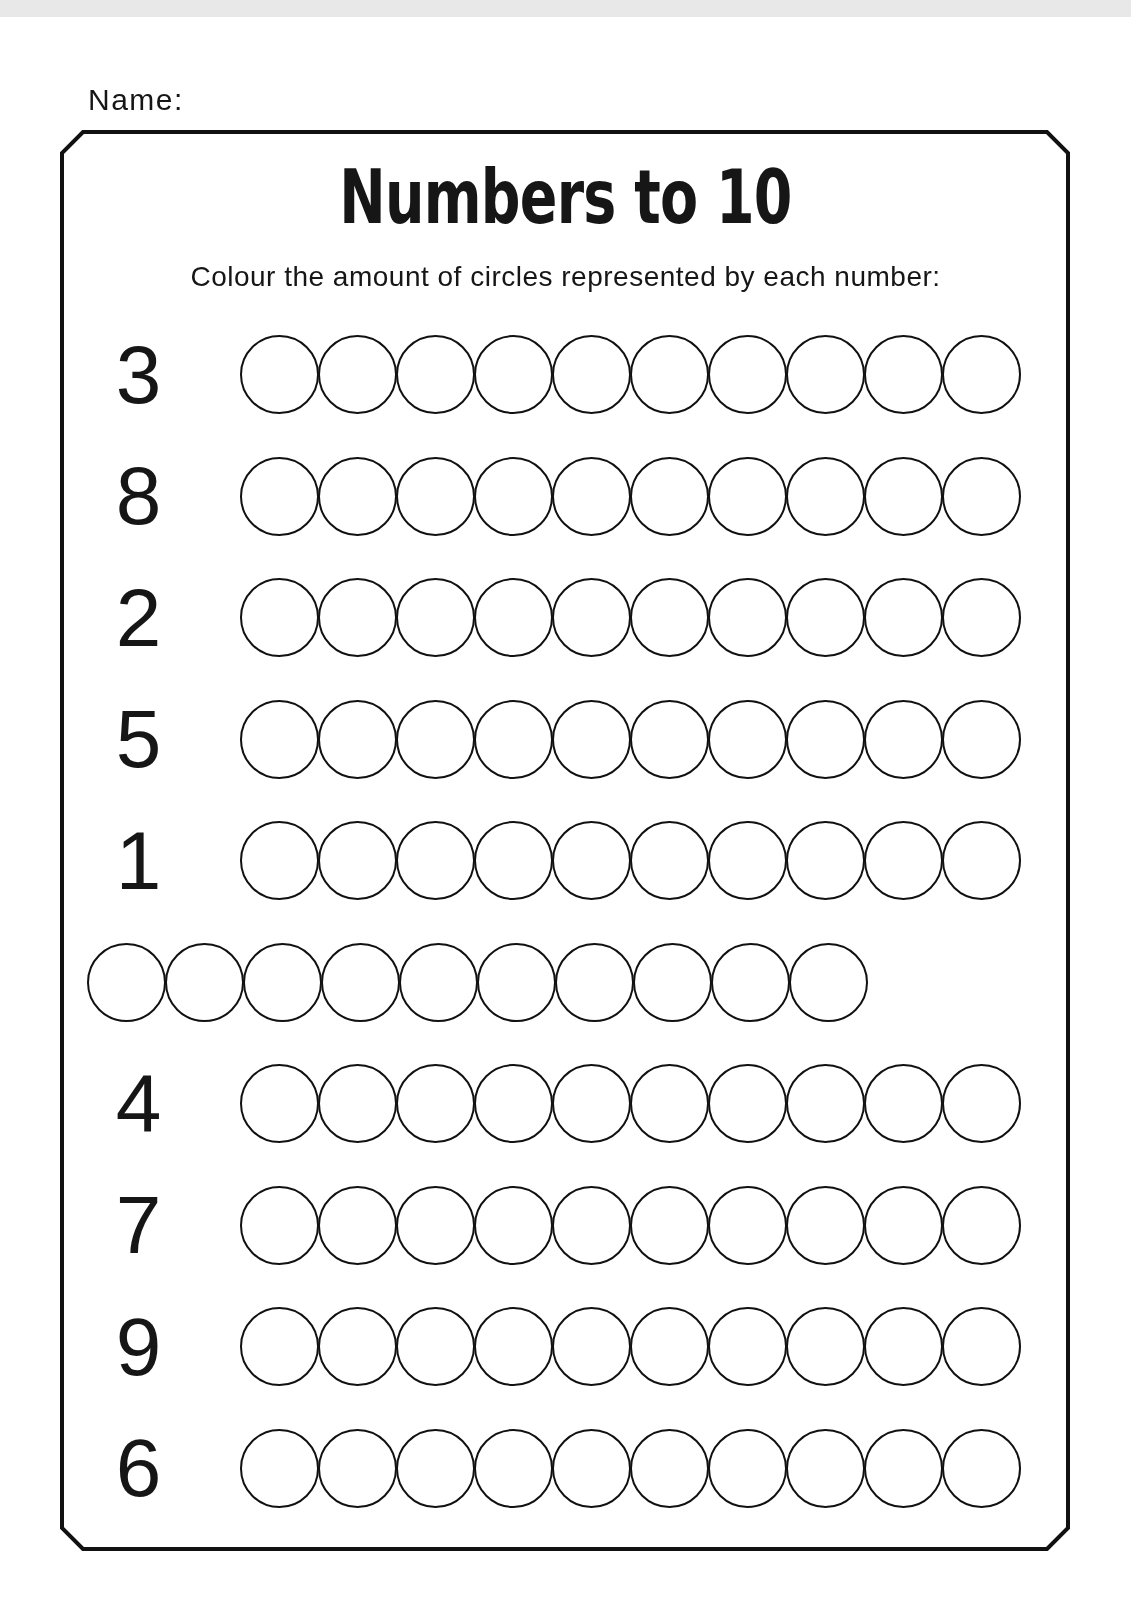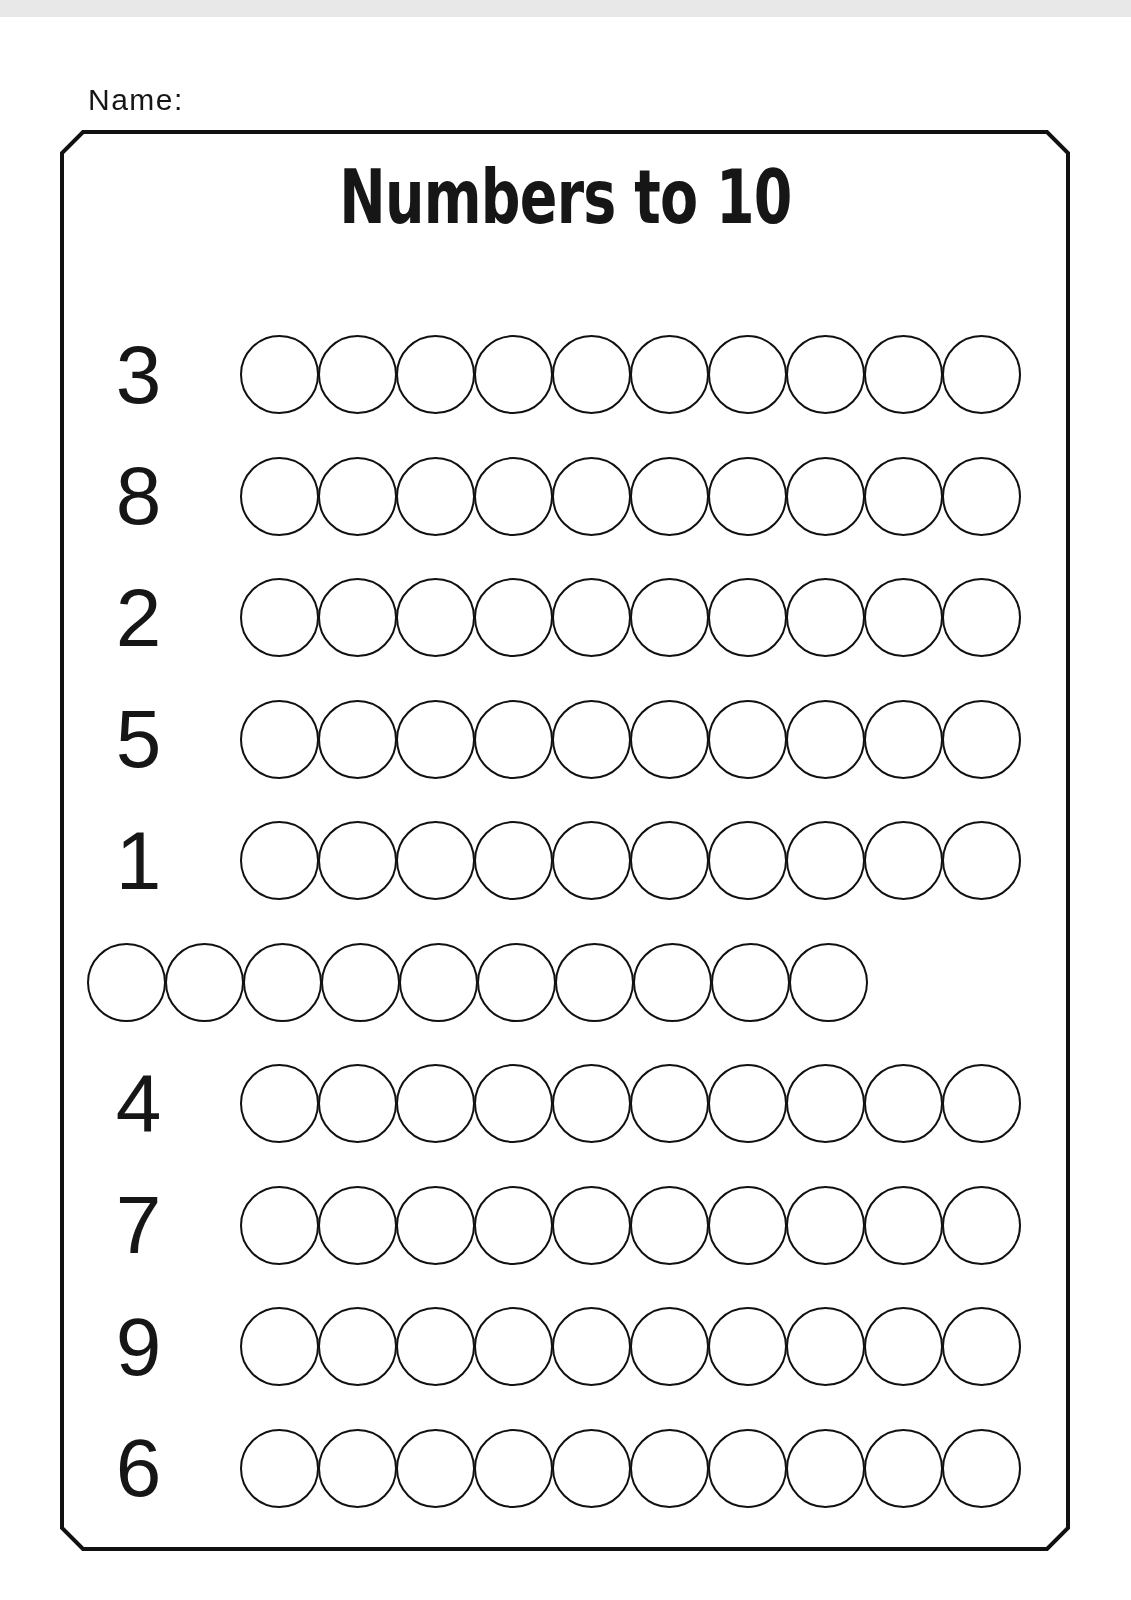--- a/index.html
+++ b/index.html
@@ -92,20 +92,21 @@
 <div class="page">
 
   <div class="name-label">Name:</div>
 
   <svg class="frame" width="1131" height="1600" viewBox="0 0 1131 1600" aria-hidden="true">
     <polygon points="83,115 1047,115 1068,136 1068,1511 1047,1532 83,1532 62,1511 62,136" fill="none" stroke="#111111" stroke-width="4" stroke-linejoin="miter"></polygon>
   </svg>
 
   <h1 class="title">Numbers to 10</h1>
 
+  <p class="instruction">Colour the amount of circles represented by each number:</p>
 
   <div class="rows" id="rows">
   <div class="row">
     <div class="row-number">3</div>
     <div class="circles">
           <div class="circle"></div>
           <div class="circle"></div>
           <div class="circle"></div>
           <div class="circle"></div>
           <div class="circle"></div>

